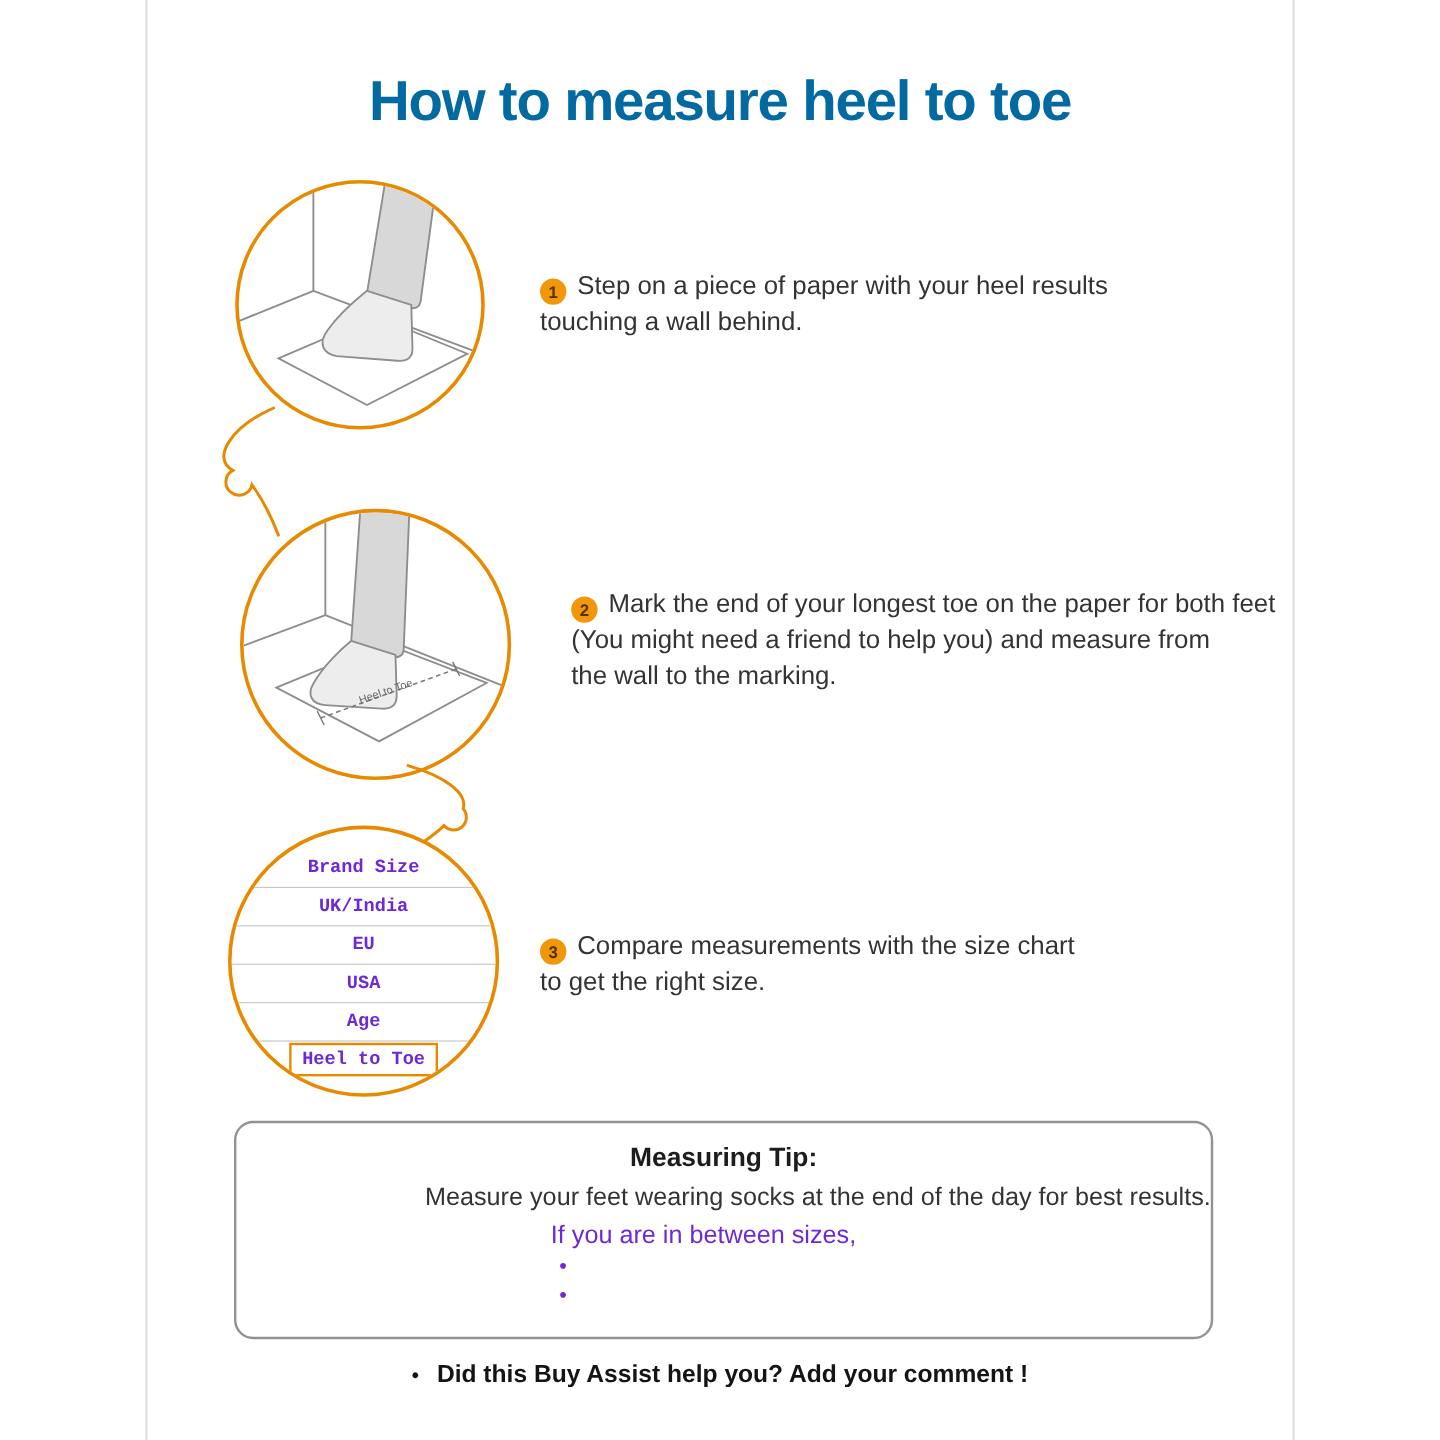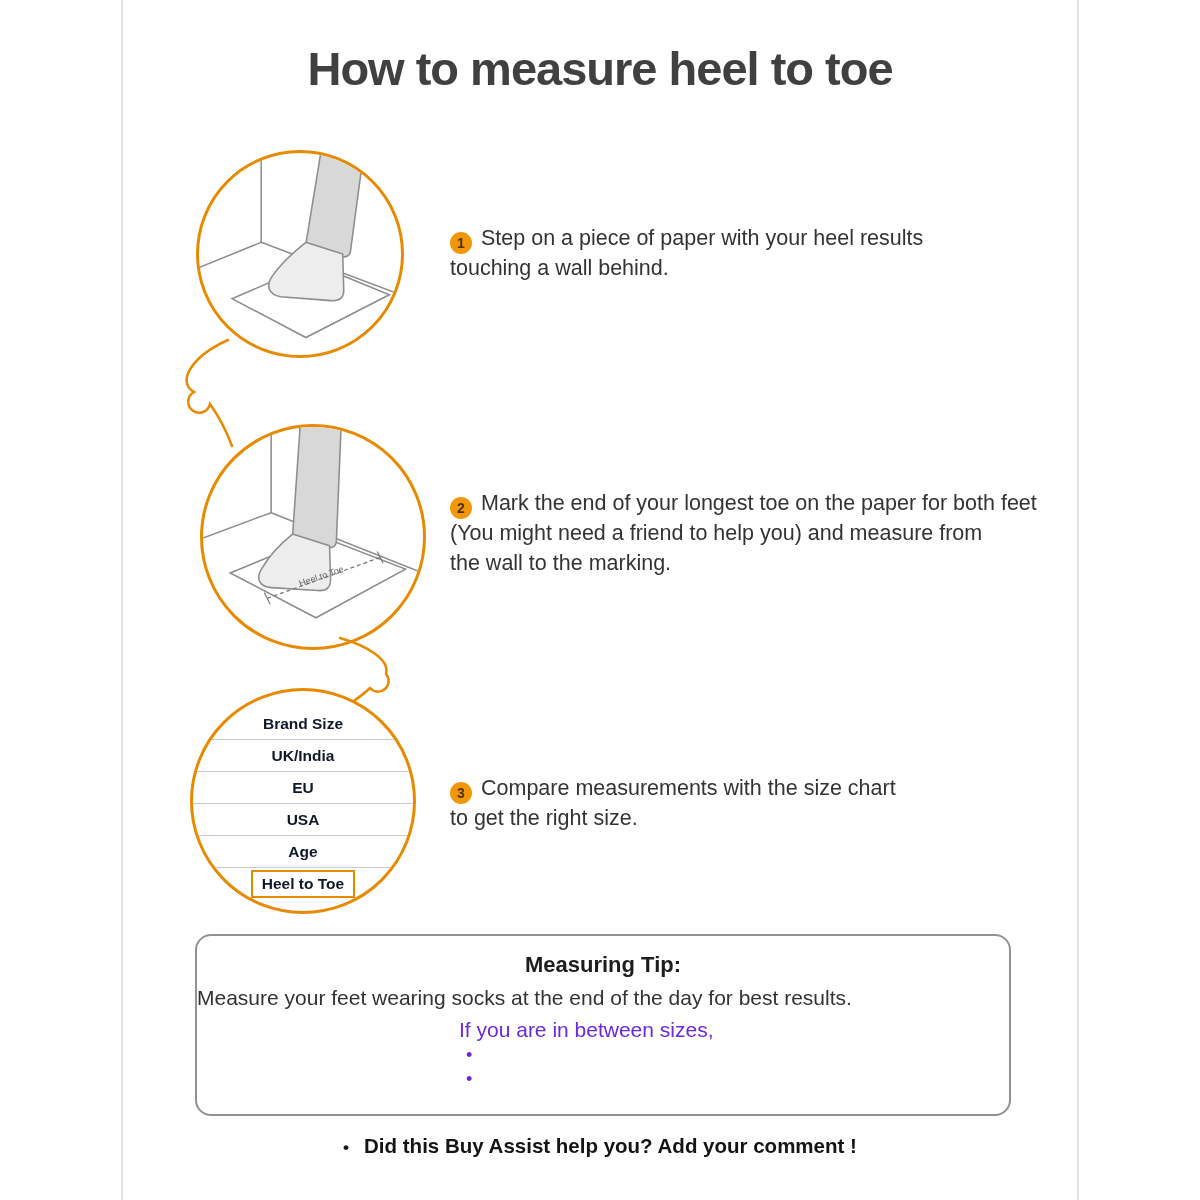--- a/index.html
+++ b/index.html
@@ -3,22 +3,22 @@
 <meta charset="utf-8">
 <style>
   html,body{margin:0;padding:0;}
   body{
     width:1200px;height:1200px;position:relative;background:#ffffff;
     font-family:"Liberation Sans",sans-serif;color:#2e2e2e;overflow:hidden;
   }
   .edge-line{position:absolute;top:0;height:1200px;width:2px;background:#e3e3e3;}
 
   .title{
-    position:absolute;left:0;width:1200px;top:41px;margin:0;
-    text-align:center;font-size:47px;font-weight:700;color:#404040;letter-spacing:-1px;
+    position:absolute;left:0;width:1200px;top:56px;margin:0;
+    text-align:center;font-size:47px;font-weight:700;color:#0369a1;letter-spacing:-1px;
   }
 
   .circle{
     position:absolute;border:3px solid #E78A00;border-radius:50%;
     background:#fff;overflow:hidden;box-sizing:border-box;
   }
   .circle svg{display:block;width:100%;height:100%;}
   .room{stroke:#8d8d8d;stroke-width:1.6;fill:none;}
   .paper{fill:#ffffff;stroke:#8d8d8d;stroke-width:1.6;}
   .leg{fill:#d8d8d8;stroke:#8d8d8d;stroke-width:1.6;stroke-linejoin:round;}
@@ -33,31 +33,31 @@
   .step{position:absolute;font-size:21.5px;line-height:30px;color:#333;}
   .badge{
     display:inline-flex;align-items:center;justify-content:center;
     width:22px;height:22px;border-radius:50%;background:#F2960A;color:#503200;
     font-size:14px;font-weight:700;margin-right:9px;position:relative;top:3px;
   }
 
   .chart-rows{position:absolute;top:17px;left:0;width:100%;}
   .chart-row{
     height:31px;line-height:31px;text-align:center;font-size:15.5px;font-weight:700;
-    color:#0f172a;border-bottom:1px solid #c9c9c9;
+    color:#6d28d9;border-bottom:1px solid #c9c9c9;font-family:Liberation Mono, monospace;
   }
   .chart-row:last-child{border-bottom:none;}
   .hl{display:inline-block;border:2px solid #E78A00;padding:0 9px;line-height:24px;}
 
   .tipbox{
     position:absolute;left:195px;top:934px;width:816px;height:182px;
     border:2px solid #929292;border-radius:16px;background:#fff;box-sizing:border-box;
   }
   .tip-title{text-align:center;font-size:22px;font-weight:700;color:#1d1d1d;margin-top:16px;}
-  .tip-line1{text-align:left;font-size:21px;color:#333;margin-top:8px;}
+  .tip-line1{text-align:right;font-size:21px;color:#333;margin-top:8px;}
   .tip-inner{margin-left:262px;margin-top:8px;font-size:21px;color:#6d28d9;}
   .tip-line2{margin-bottom:3px;}
   .bullet-row{display:flex;align-items:baseline;margin-top:3px;}
   .bullet-row .dot{margin:0 13px 0 7px;font-size:18px;}
 
   .footer{
     position:absolute;left:0;width:1200px;top:1134px;display:flex;justify-content:center;
     align-items:baseline;font-size:20.5px;font-weight:700;color:#141414;
   }
   .footer .dot{margin-right:15px;font-size:17px;}
@@ -112,21 +112,21 @@
   </div>
 </div>
 
 <div class="step" style="left:450px;top:223px">
   <div>
     <span class="badge">1</span><span>Step on a piece of paper with your heel results</span>
   </div>
   <div>touching a wall behind.</div>
 </div>
 
-<div class="step" style="left:450px;top:488px">
+<div class="step" style="left:476px;top:488px">
   <div>
     <span class="badge">2</span><span>Mark the end of your longest toe on the paper for both feet</span>
   </div>
   <div>(You might need a friend to help you) and measure from</div>
   <div>the wall to the marking.</div>
 </div>
 
 <div class="step" style="left:450px;top:773px">
   <div>
     <span class="badge">3</span><span>Compare measurements with the size chart</span>

